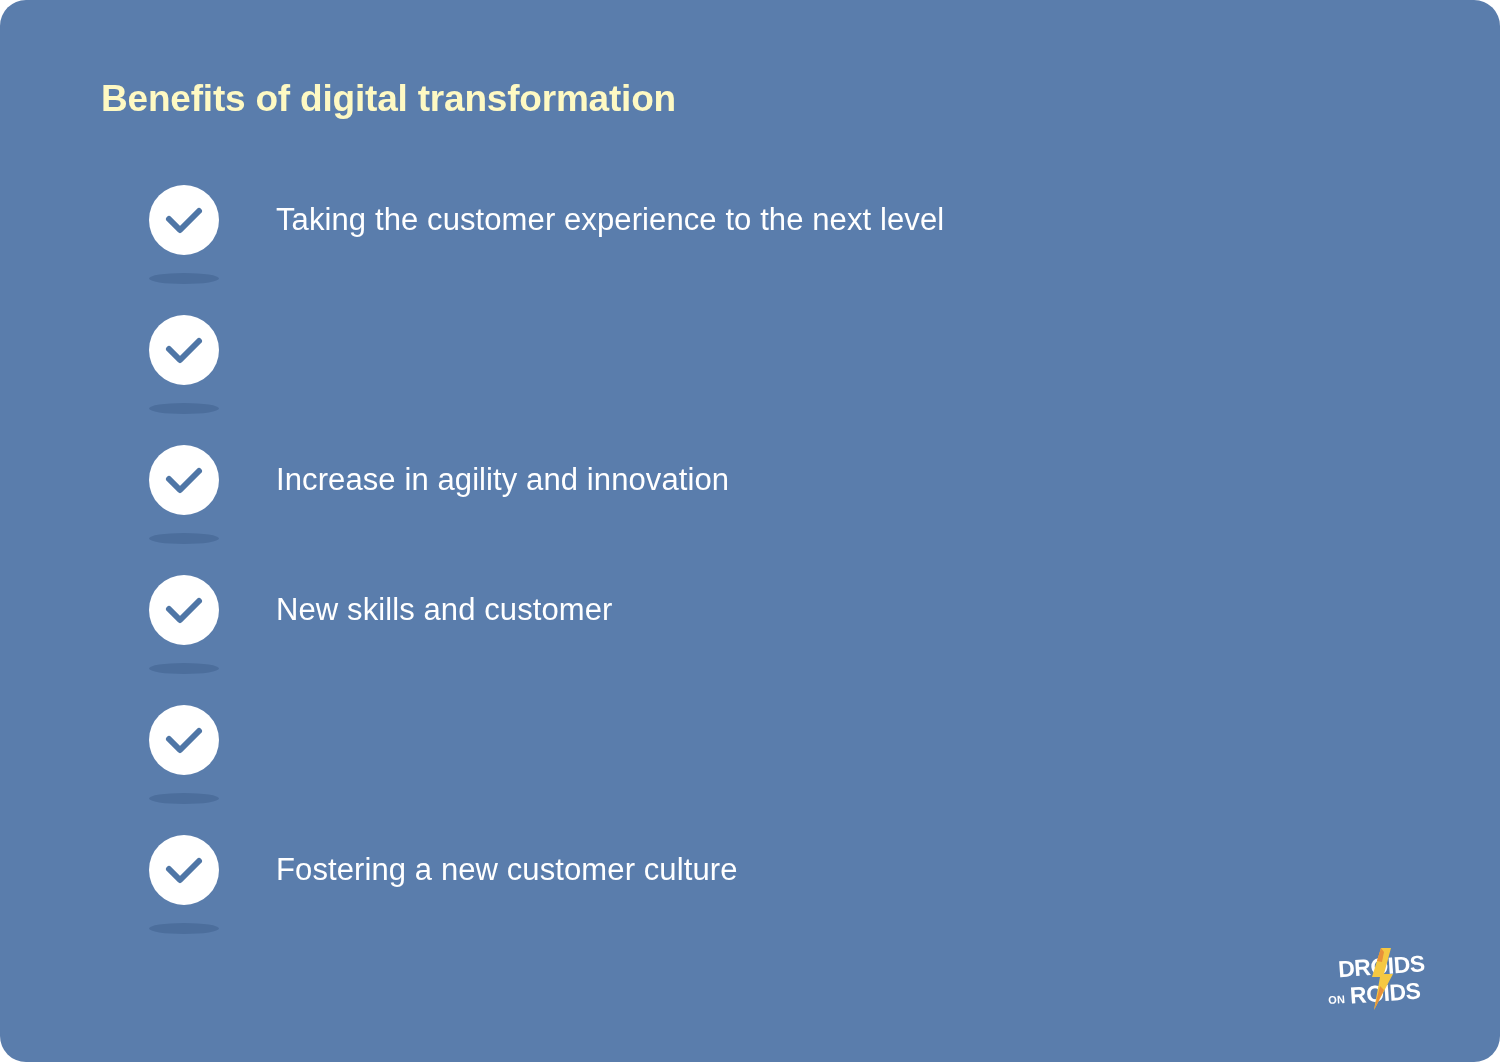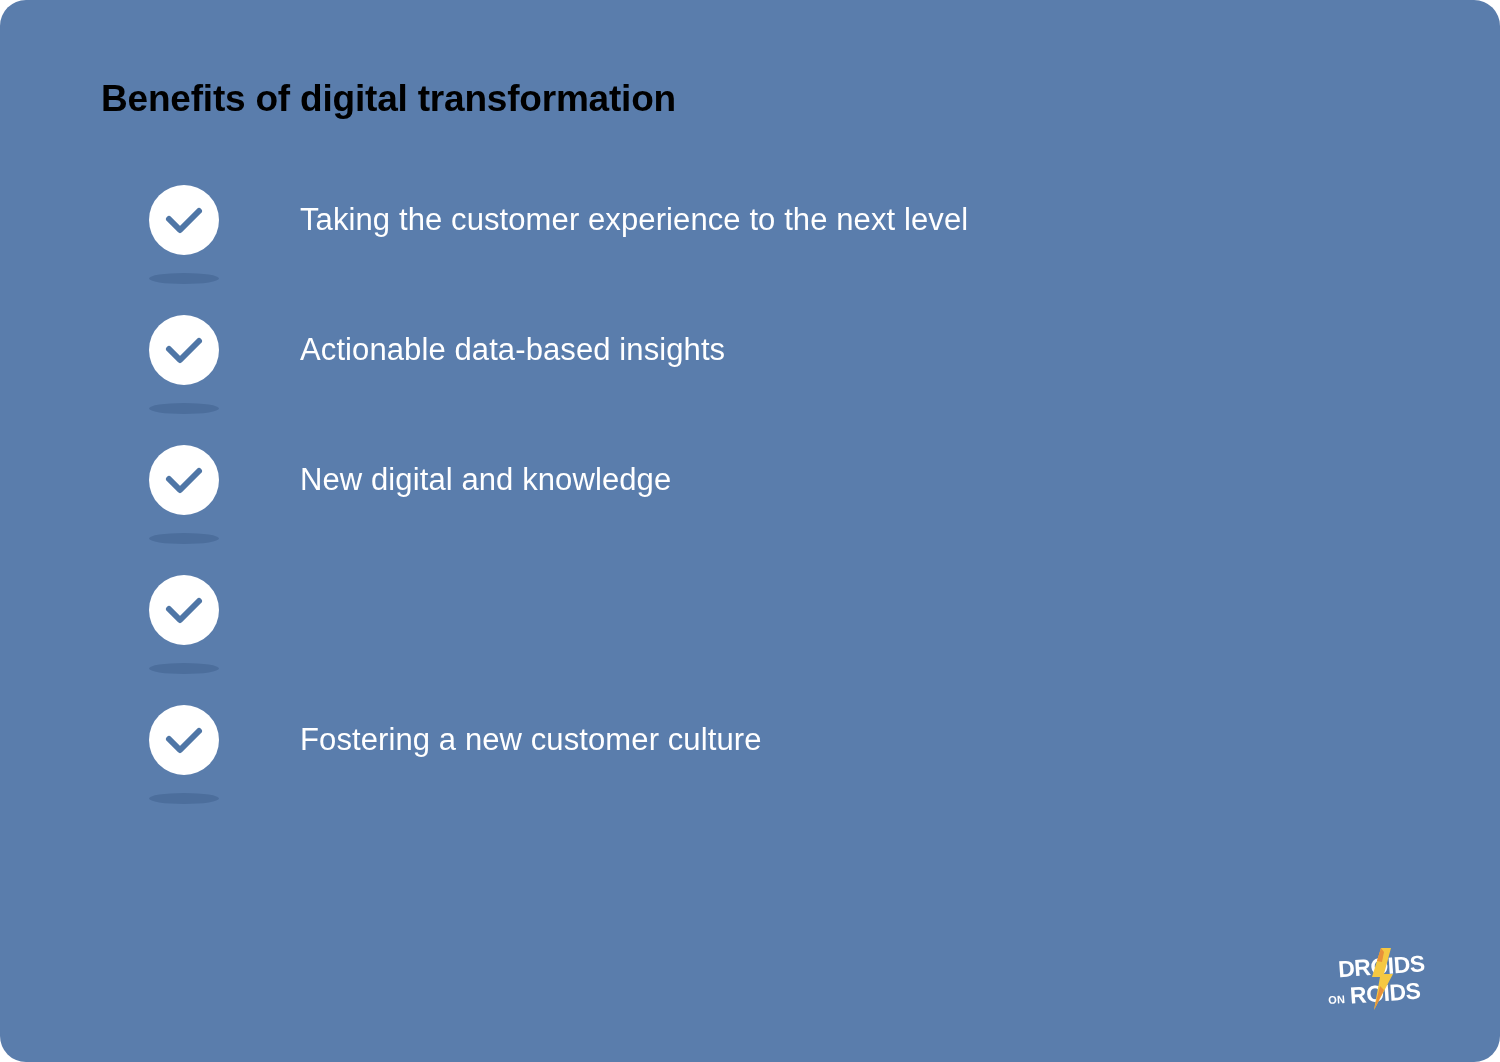--- a/index.html
+++ b/index.html
@@ -23,21 +23,21 @@
     overflow: hidden;
     box-sizing: border-box;
   }
 
   .page-title {
     position: absolute;
     left: 101px;
     top: 78px;
     font-size: 37px;
     font-weight: bold;
-    color: #000000;
+    color: #fef9c3;
     letter-spacing: -0.2px;
     white-space: nowrap;
   }
 
   .benefits-list {
     position: absolute;
     left: 0;
     top: 178px;
     width: 100%;
   }
@@ -88,21 +88,20 @@
     left: 276px;
     top: 0;
     height: 84px;
     display: flex;
     align-items: center;
     font-size: 31px;
     font-weight: 400;
     color: #ffffff;
     white-space: nowrap;
     letter-spacing: 0.1px;
-    margin-left: 24px;
   }
 
   .brand-logo {
     position: absolute;
     right: 55px;
     bottom: 50px;
     width: 120px;
     height: 66px;
   }
   .brand-logo svg {
@@ -134,34 +133,44 @@
 
     <div class="benefit-row">
       <div class="check-badge">
         <div class="check-circle">
           <svg viewBox="0 0 70 70" xmlns="http://www.w3.org/2000/svg">
             <path d="M20 34 L31 45 L50 26" fill="none" stroke="#4f76a6" stroke-width="6" stroke-linecap="round" stroke-linejoin="round"></path>
           </svg>
         </div>
         <div class="check-shadow"></div>
       </div>
-      <div class="benefit-label">Actionable data-based insights</div>
-    </div>
-
-
-    <div class="benefit-row">
-      <div class="check-badge">
-        <div class="check-circle">
-          <svg viewBox="0 0 70 70" xmlns="http://www.w3.org/2000/svg">
-            <path d="M20 34 L31 45 L50 26" fill="none" stroke="#4f76a6" stroke-width="6" stroke-linecap="round" stroke-linejoin="round"></path>
-          </svg>
-        </div>
-        <div class="check-shadow"></div>
-      </div>
-      <div class="benefit-label">New digital and knowledge</div>
+    </div>
+
+    <div class="benefit-row">
+      <div class="check-badge">
+        <div class="check-circle">
+          <svg viewBox="0 0 70 70" xmlns="http://www.w3.org/2000/svg">
+            <path d="M20 34 L31 45 L50 26" fill="none" stroke="#4f76a6" stroke-width="6" stroke-linecap="round" stroke-linejoin="round"></path>
+          </svg>
+        </div>
+        <div class="check-shadow"></div>
+      </div>
+      <div class="benefit-label">Increase in agility and innovation</div>
+    </div>
+
+    <div class="benefit-row">
+      <div class="check-badge">
+        <div class="check-circle">
+          <svg viewBox="0 0 70 70" xmlns="http://www.w3.org/2000/svg">
+            <path d="M20 34 L31 45 L50 26" fill="none" stroke="#4f76a6" stroke-width="6" stroke-linecap="round" stroke-linejoin="round"></path>
+          </svg>
+        </div>
+        <div class="check-shadow"></div>
+      </div>
+      <div class="benefit-label">New skills and customer</div>
     </div>
 
     <div class="benefit-row">
       <div class="check-badge">
         <div class="check-circle">
           <svg viewBox="0 0 70 70" xmlns="http://www.w3.org/2000/svg">
             <path d="M20 34 L31 45 L50 26" fill="none" stroke="#4f76a6" stroke-width="6" stroke-linecap="round" stroke-linejoin="round"></path>
           </svg>
         </div>
         <div class="check-shadow"></div>

